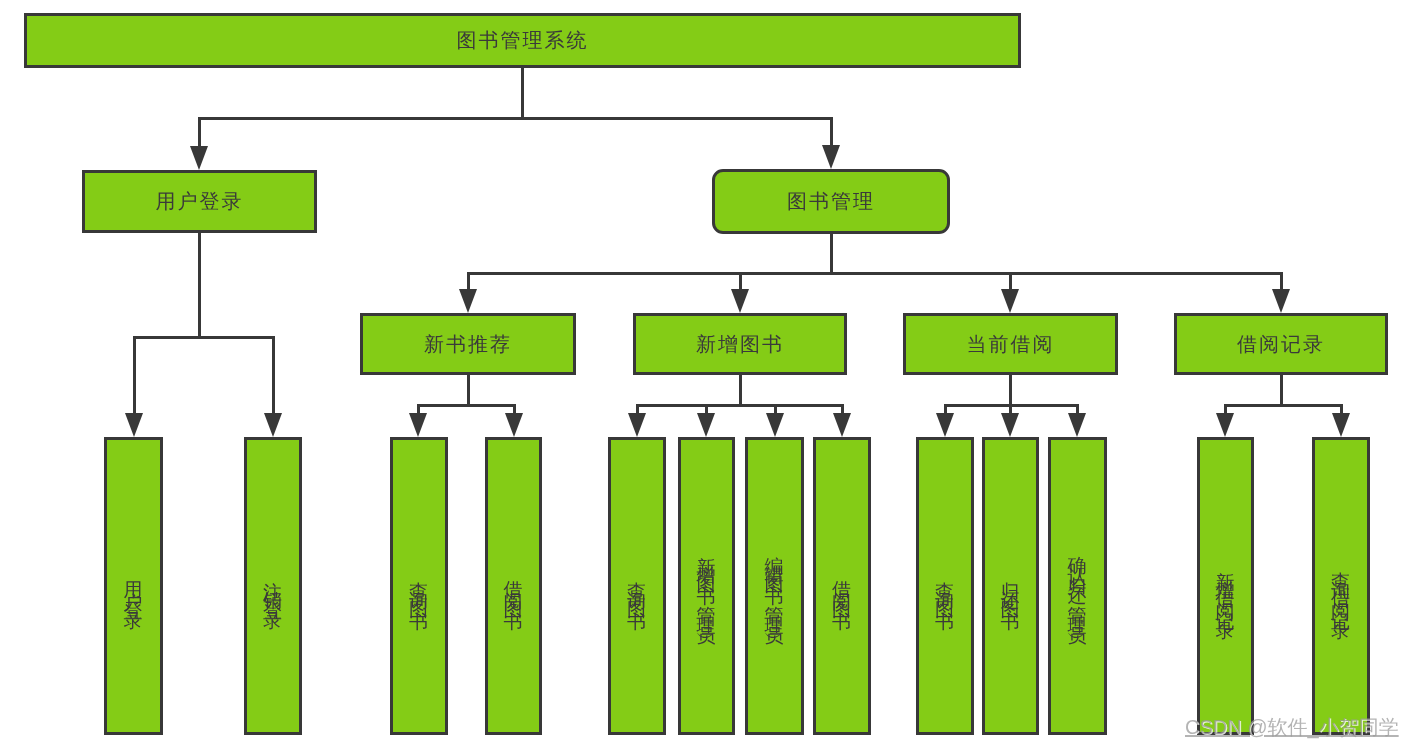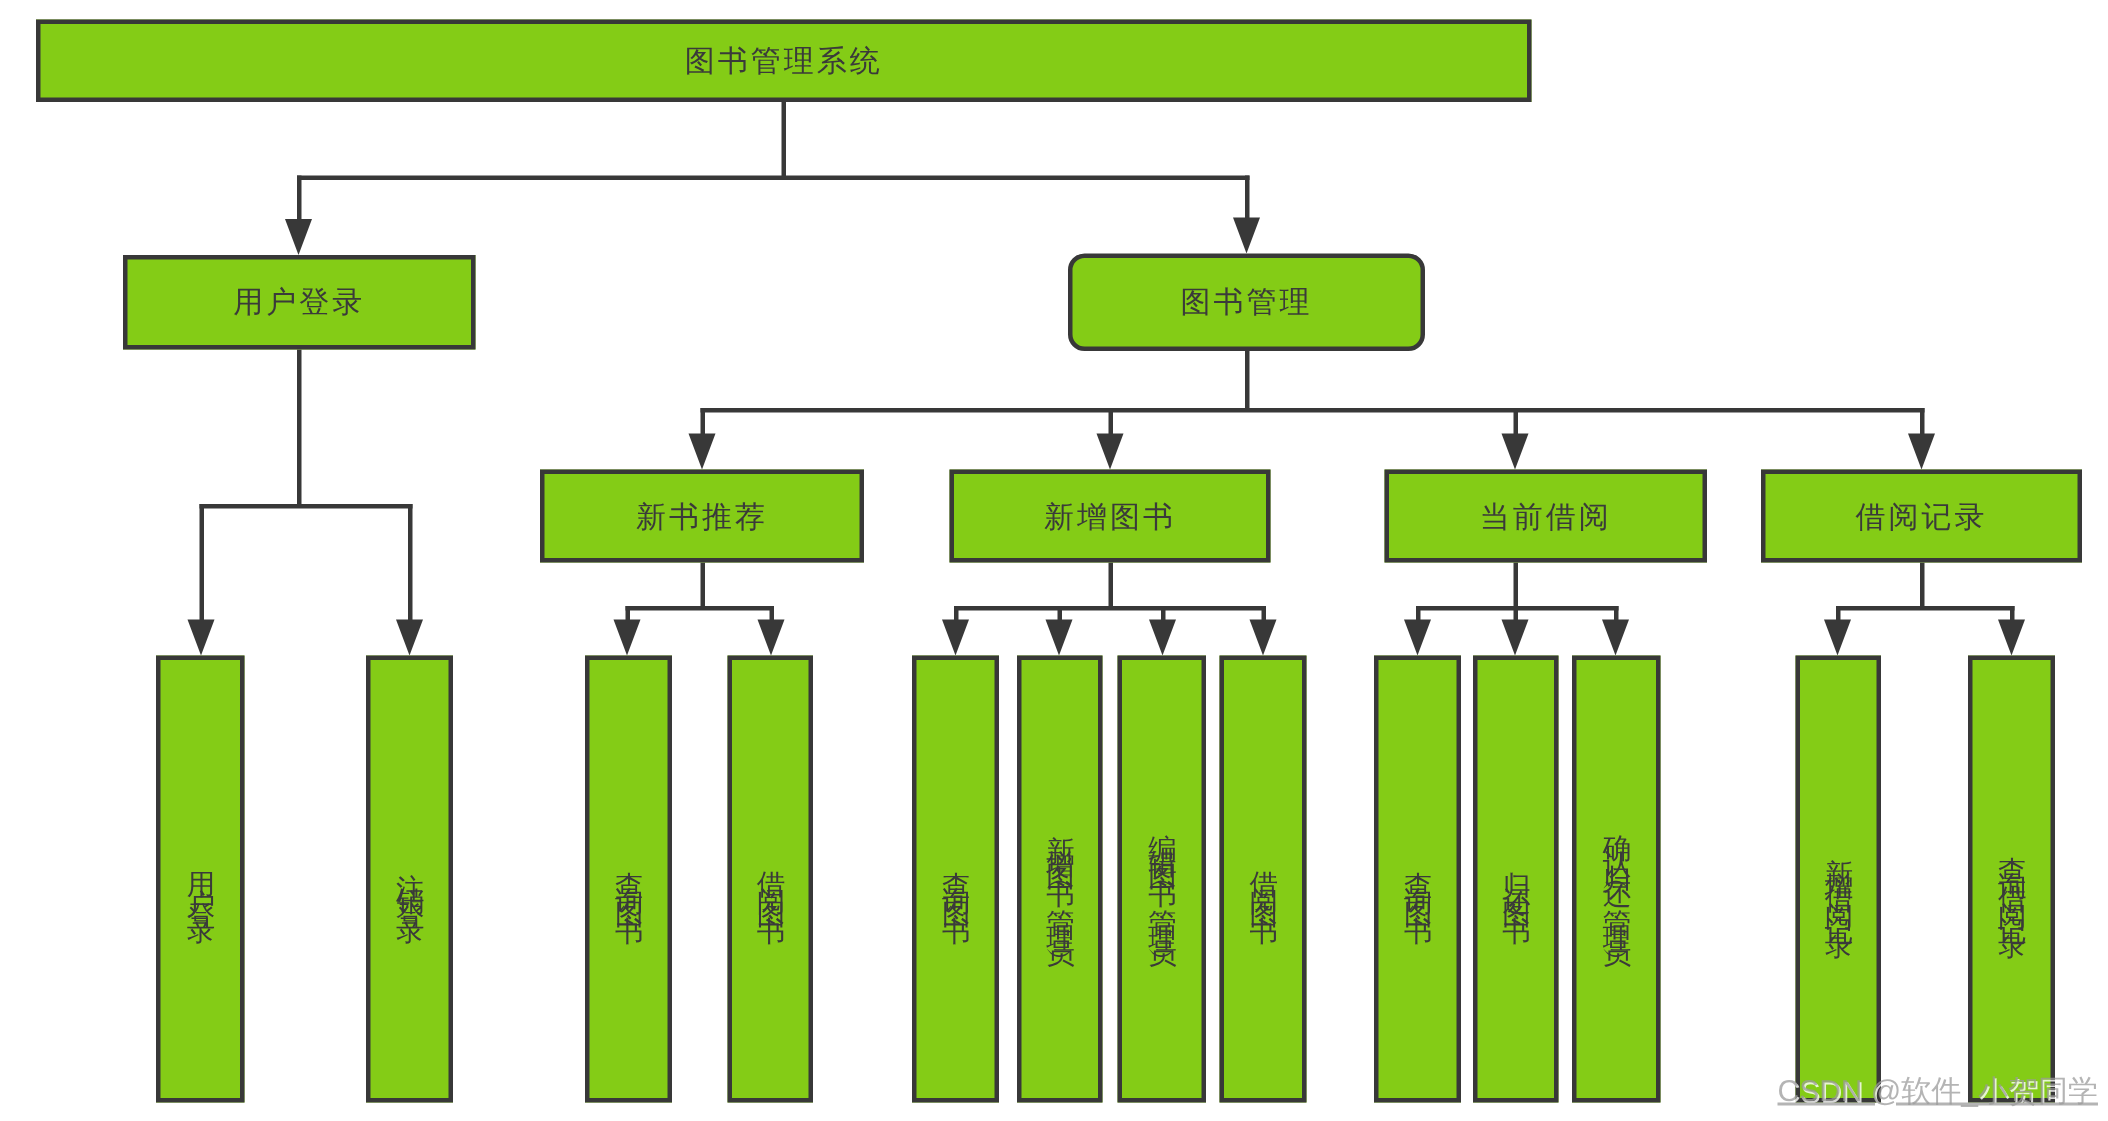--- a/index.html
+++ b/index.html
@@ -123,21 +123,21 @@
       </div>
       <div class="node h" style="left: 712px; top: 169px; width: 238px; height: 65px; border-color: rgb(56, 56, 56); color: rgb(58, 58, 58); border-radius: 11px;">
         <span>图书管理</span>
       </div>
       <div class="node h" style="left: 360px; top: 313px; width: 216px; height: 62px; border-color: rgb(56, 56, 56); color: rgb(58, 58, 58);">
         <span>新书推荐</span>
       </div>
       <div class="node h" style="left: 633px; top: 313px; width: 214px; height: 62px; border-color: rgb(56, 56, 56); color: rgb(58, 58, 58);">
         <span>新增图书</span>
       </div>
-      <div class="node h" style="left: 903px; top: 313px; width: 215px; height: 62px; border-color: rgb(56, 56, 56); color: rgb(58, 58, 58); margin-left: 20px;">
+      <div class="node h" style="left: 903px; top: 313px; width: 215px; height: 62px; border-color: rgb(56, 56, 56); color: rgb(58, 58, 58);">
         <span>当前借阅</span>
       </div>
       <div class="node h" style="left: 1174px; top: 313px; width: 214px; height: 62px; border-color: rgb(56, 56, 56); color: rgb(58, 58, 58);">
         <span>借阅记录</span>
       </div>
       <div class="node v" style="left: 104px; top: 437px; width: 59px; height: 298px; border-color: rgb(56, 56, 56); color: rgb(58, 58, 58);">
         <span>用户登录</span>
       </div>
       <div class="node v" style="left: 244px; top: 437px; width: 58px; height: 298px; border-color: rgb(56, 56, 56); color: rgb(58, 58, 58);">
         <span>注销登录</span>

